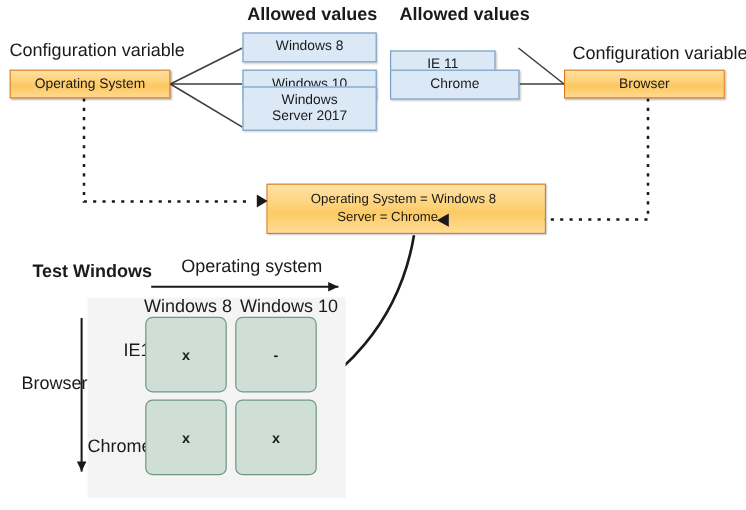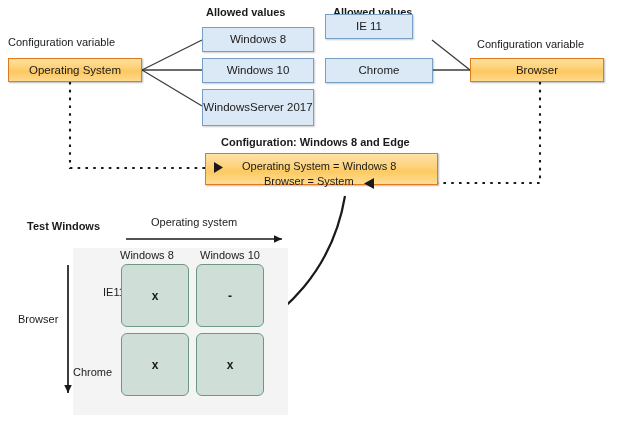--- a/index.html
+++ b/index.html
@@ -12,21 +12,21 @@
   }
   #canvas {
     position: relative;
     width: 622px;
     height: 425px;
     background: #ffffff;
     overflow: hidden;
   }
   .lbl {
     position: absolute;
-    font-size: 11px;
+    font-size: 15px;
     color: #1a1a1a;
     white-space: nowrap;
     line-height: 13px;
   }
   .lbl.bold {
     font-weight: bold;
   }
   
   .var-box {
     position: absolute;
@@ -145,34 +145,33 @@
   <div class="lbl" style="left:477px; top:38px;">Configuration variable</div>
 
   <div class="var-box" style="left:8px; top:58px; width:134px; height:24px;">Operating System</div>
 
   <div class="var-box" style="left:470px; top:58px; width:134px; height:24px;">Browser</div>
 
   <div class="val-box" style="left:202px; top:27px; width:112px; height:25px;">Windows 8</div>
 
   <div class="val-box" style="left:202px; top:58px; width:112px; height:25px;">Windows 10</div>
 
-  <div class="val-box" style="left:202px; top:89px; width:112px; height:37px; flex-direction:row;text-align:center;">
+  <div class="val-box" style="left:202px; top:72px; width:112px; height:37px; flex-direction:column;text-align:center;">
     <span>Windows</span>
     <span>Server 2017</span>
   </div>
 
-  <div class="val-box" style="left:325px; top:14px; width:88px; height:25px;">IE 11</div>
+  <div class="val-box" style="left:325px; top:42px; width:88px; height:25px;">IE 11</div>
 
   <div class="val-box" style="left:325px; top:58px; width:108px; height:25px;">Chrome</div>
 
-  <div class="lbl bold" style="left:221px; top:136px;">Configuration: Windows 8 and Edge</div>
-
-  <div id="config-box" style="left:205px; top:153px; width:233px; height:32px;">
+
+  <div id="config-box" style="left:222px; top:153px; width:233px; height:42px;">
     <div class="line" style="left:36px; top:6px;">Operating System = Windows 8</div>
-    <div class="line" style="left:58px; top:21px;">Browser = System</div>
+    <div class="line" style="left:58px; top:21px;">Server = Chrome</div>
   </div>
 
   <svg class="overlay">
     <path d="M214,162 L223,167.5 L214,173 Z" fill="#1a1a1a"></path>
     <path d="M364,183.5 L374,178 L374,189 Z" fill="#1a1a1a"></path>
   </svg>
 
   <div class="lbl bold" style="left:27px; top:220px;">Test Windows</div>
 
   <div class="lbl" style="left:151px; top:216px;">Operating system</div>

